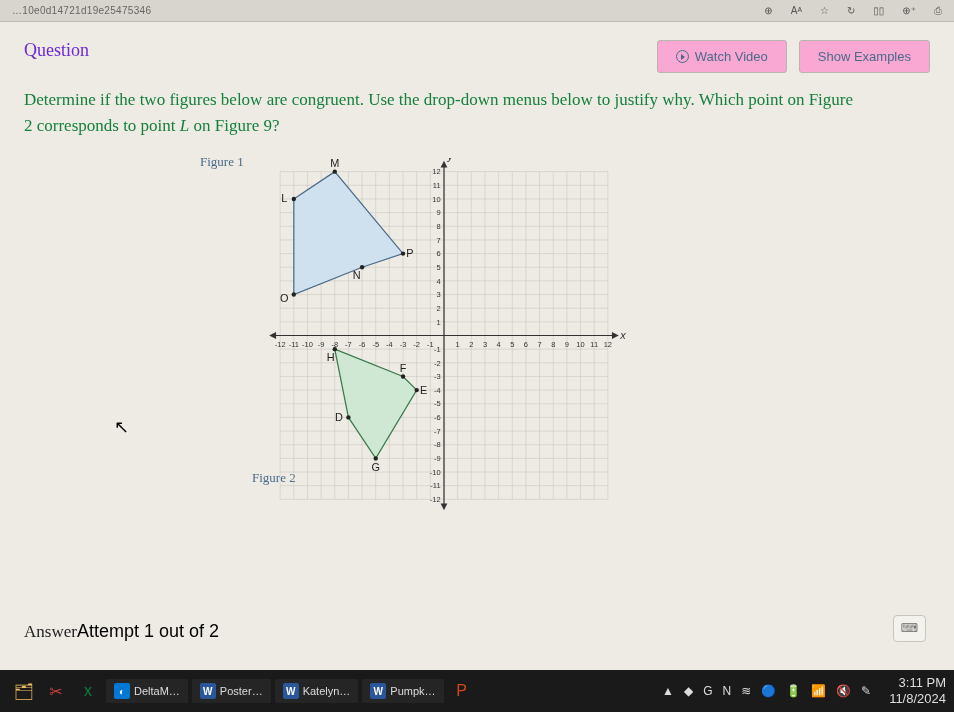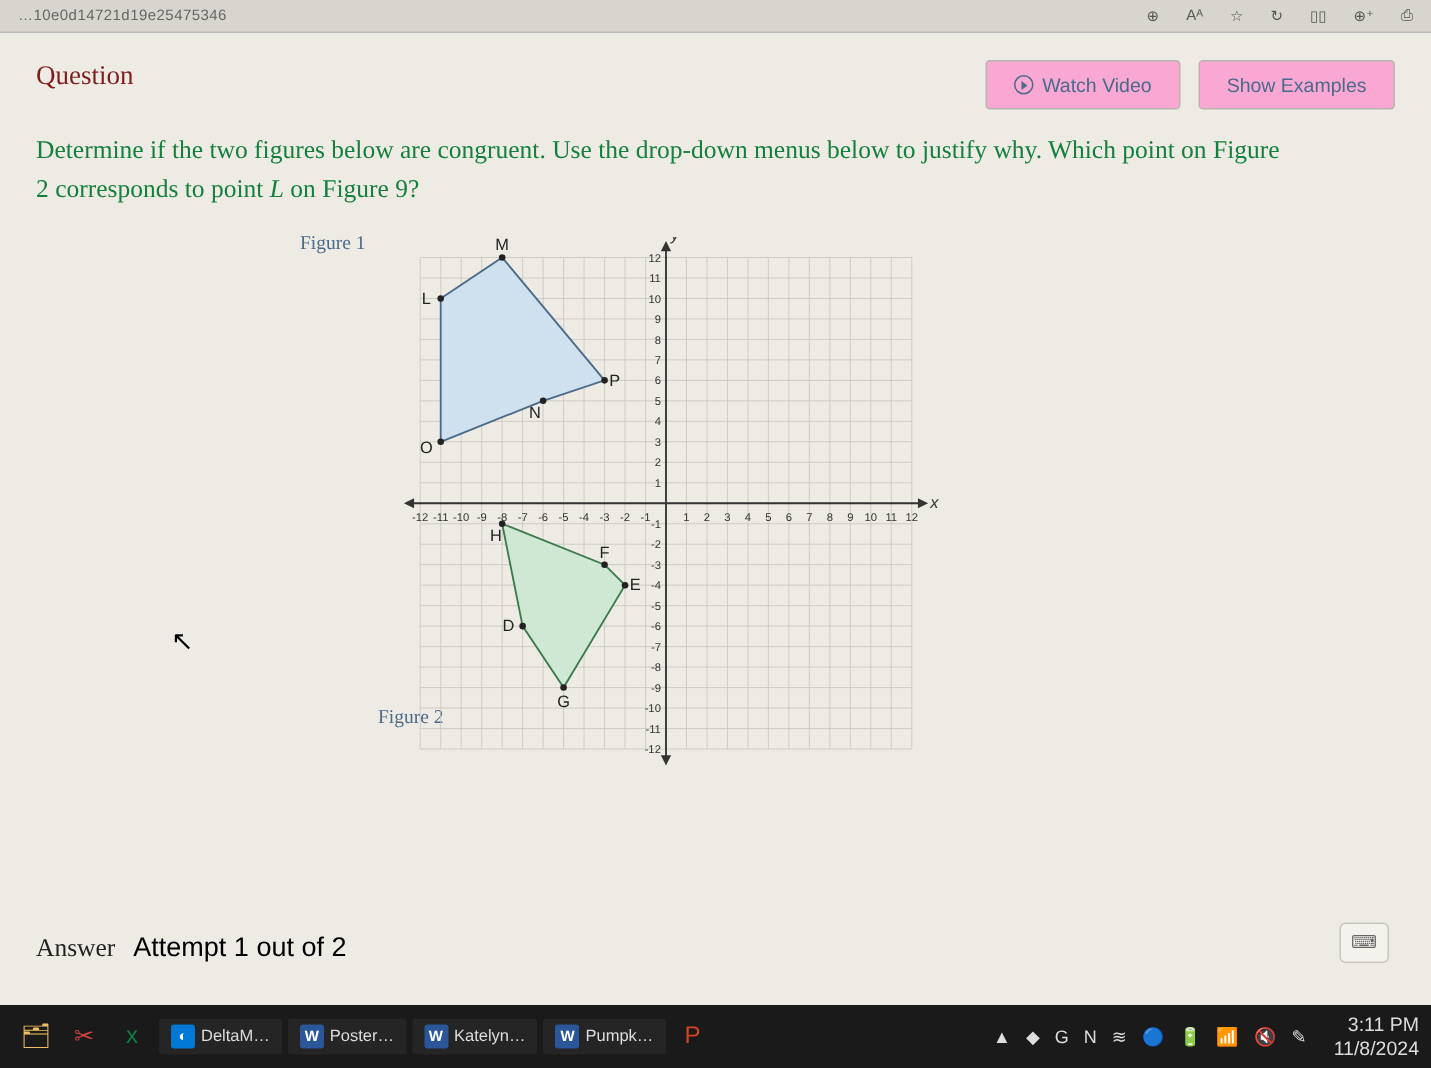--- a/index.html
+++ b/index.html
@@ -33,21 +33,21 @@
     position: relative;
   }
   .header-row {
     display: flex;
     justify-content: space-between;
     align-items: flex-start;
     margin-bottom: 14px;
   }
   .question-label {
     font-size: 18px;
-    color: #7f1d1d;
+    color: #6d28d9;
   }
   .header-buttons { display: flex; gap: 12px; }
   .btn {
     border: 1px solid #b8b5ae;
     background: #f9a8d4;
     padding: 8px 18px;
     font-size: 13px;
     color: #4a6a8a;
     font-family: Arial, sans-serif;
     border-radius: 3px;
@@ -82,21 +82,20 @@
     font-size: 13px;
     color: #4a6a8a;
   }
   .answer-row {
     position: absolute;
     bottom: 28px;
     left: 24px;
     right: 24px;
     display: flex;
     align-items: center;
-    gap: 12px;
   }
   .answer-label { font-size: 17px; color: #222; }
   .attempt { font-size: 18px; color: #000000; font-family: Arial, sans-serif; }
   .keyboard-icon {
     position: absolute;
     right: 4px;
     bottom: 0;
     border: 1px solid #c8c5be;
     background: #f4f2ec;
     padding: 5px 7px;

